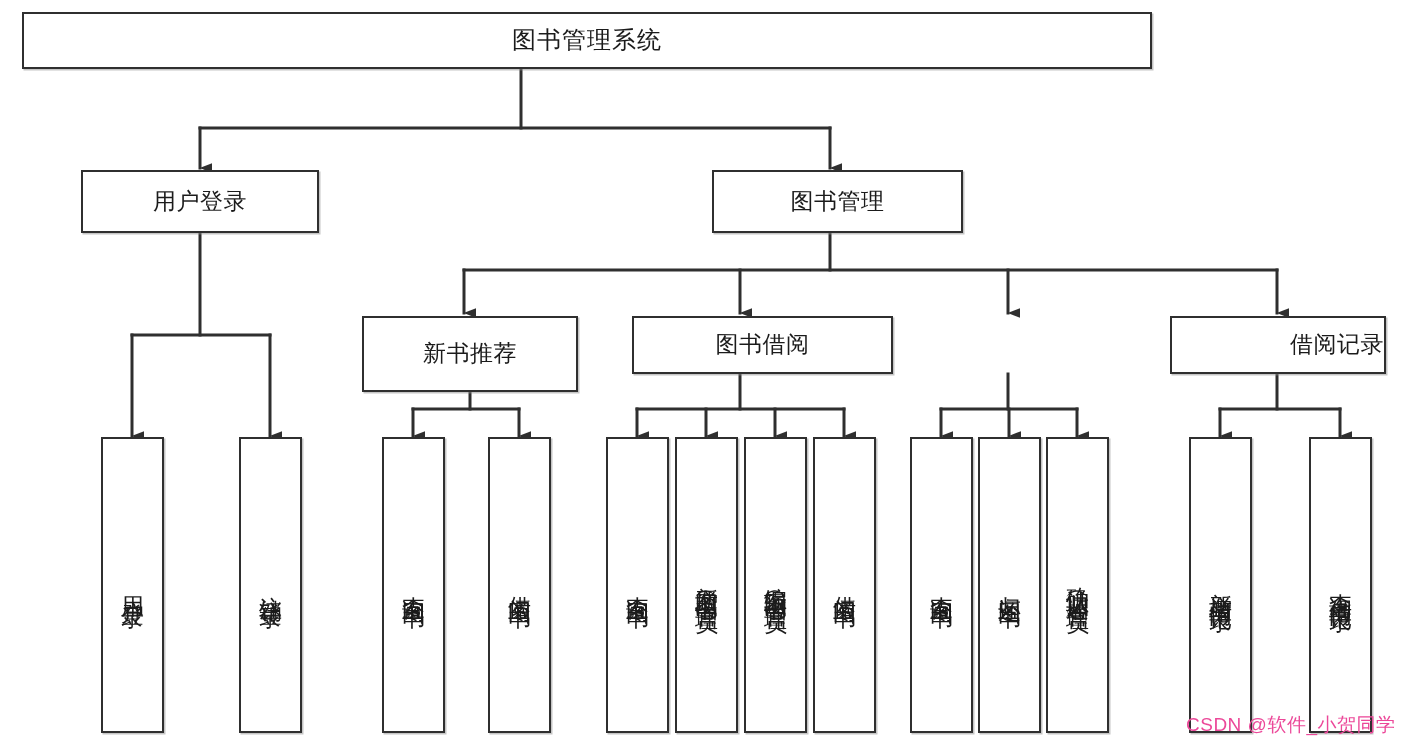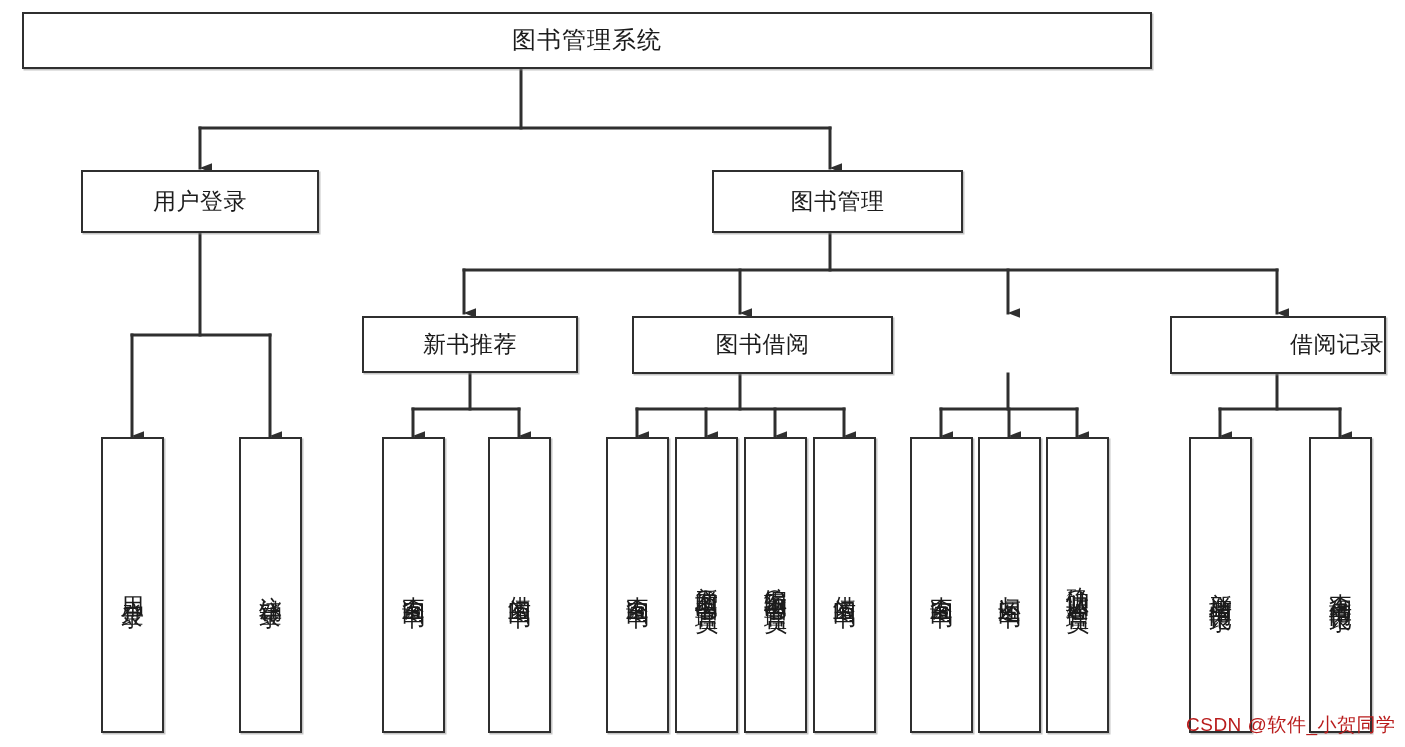--- a/index.html
+++ b/index.html
@@ -61,21 +61,21 @@
     font-size: 23px;
     letter-spacing: 3.5px;
     line-height: 1;
     max-height: 270px;
   }
   #watermark {
     position: absolute;
     left: 1186px;
     top: 712px;
     font-size: 19px;
-    color: #b91c1c;
+    color: #ec4899;
     letter-spacing: 0.5px;
     white-space: nowrap;
     font-family: "Liberation Sans", "DejaVu Sans", sans-serif;
   }
 </style>
 </head>
 <body>
 
 <div id="canvas">
 
@@ -134,21 +134,21 @@
   </div>
 
   <div class="node horiz" style="left:81px; top:170px; width:238px; height:63px;">
     <span class="label">用户登录</span>
   </div>
 
   <div class="node horiz" style="left:712px; top:170px; width:251px; height:63px;">
     <span class="label">图书管理</span>
   </div>
 
-  <div class="node horiz" style="left:362px; top:316px; width:216px; height:57px;">
+  <div class="node horiz" style="left:362px; top:316px; width:216px; height:76px;">
     <span class="label">新书推荐</span>
   </div>
 
   <div class="node horiz" style="left:632px; top:316px; width:261px; height:58px;">
     <span class="label">图书借阅</span>
   </div>
 
 
   <div class="node horiz" style="left:1170px; top:316px; width:216px; height:58px;justify-content:flex-end;">
     <span class="label">借阅记录</span>

